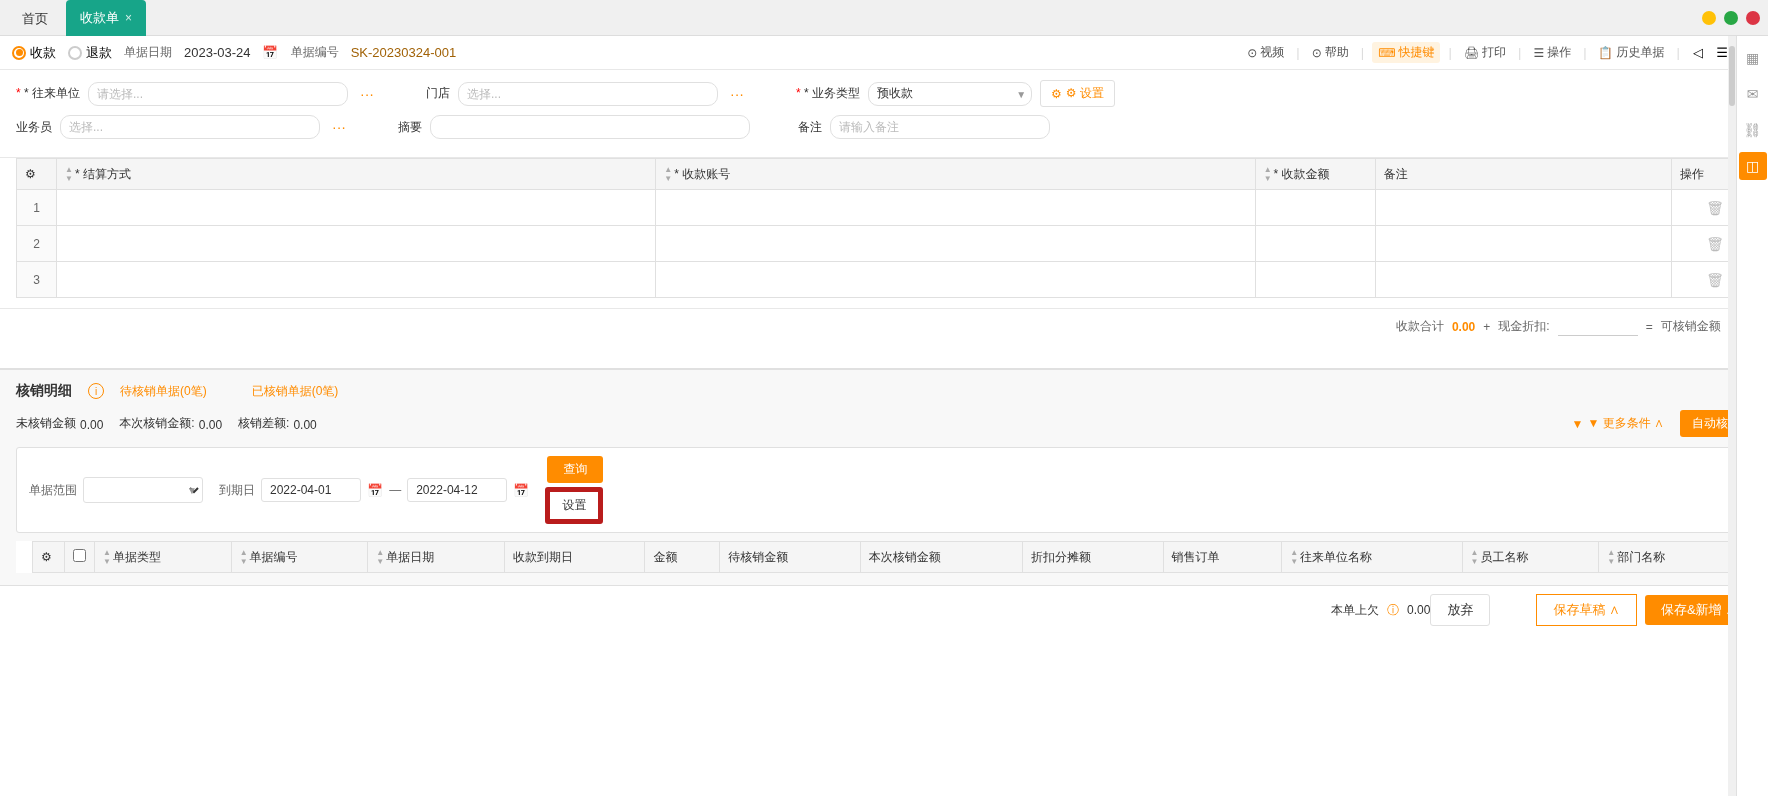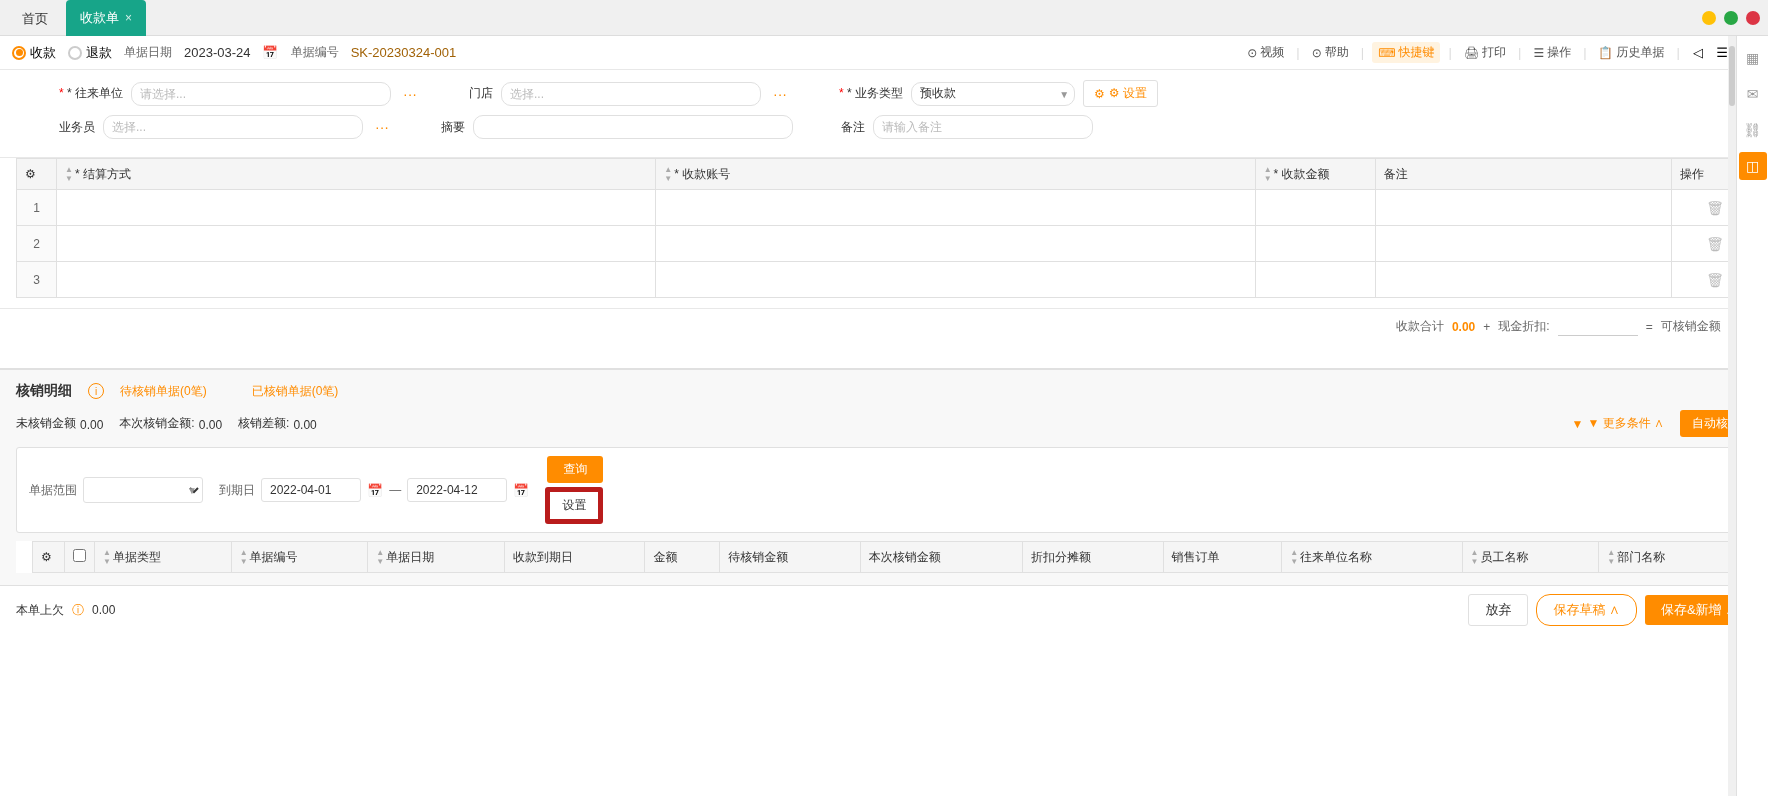--- a/index.html
+++ b/index.html
@@ -49,21 +49,21 @@
     .toolbar-separator { color: #ddd; }
     .layout-icons { display: flex; gap: 4px; align-items: center; }
     .layout-icon { width: 20px; height: 20px; cursor: pointer; display: flex; align-items: center; justify-content: center; }
     .layout-icon.active { background: #ff8c00; color: #fff; border-radius: 2px; }
 
     
     .form-section {
       padding: 10px 16px; background: #fff; border-bottom: 1px solid #e8e8e8;
     }
     .form-row { display: flex; align-items: center; gap: 8px; margin-bottom: 8px; flex-wrap: wrap; }
-    .form-label { color: #333; font-size: 12px; white-space: nowrap; margin-left: 43px; }
+    .form-label { color: #333; font-size: 12px; white-space: nowrap; }
     .form-label.required::before { content: '* '; color: #f00; }
     .form-input {
       border: 1px solid #e0e0e0; border-radius: 10px; padding: 4px 8px;
       font-size: 12px; color: #333; outline: none; background: #fff;
     }
     .form-input.wide { width: 260px; }
     .form-input.medium { width: 164px; }
     .form-input::placeholder { color: #bbb; }
     .more-btn { color: #ff8c00; cursor: pointer; font-size: 14px; padding: 0 4px; }
     .select-wrapper { position: relative; display: inline-block; }
@@ -144,34 +144,34 @@
     .lower-table-section { background: #fff; padding: 0 16px; }
     .lower-table { width: 100%; border-collapse: collapse; font-size: 12px; }
     .lower-table th {
       background: #f5f5f5; border: 1px solid #e0e0e0; padding: 6px 8px;
       text-align: left; color: #333; font-weight: 500; white-space: nowrap;
     }
     .checkbox-th { width: 30px; text-align: center; }
 
     
     .footer {
-      display: flex; align-items: center; justify-content: space-between;
+      display: flex; align-items: center; justify-content: flex-end;
       padding: 8px 16px; background: #fff; border-top: 1px solid #e0e0e0;
       position: sticky; bottom: 14px;
     }
     .footer-left { display: flex; align-items: center; gap: 8px; font-size: 12px; color: #333; }
     .footer-info-icon { color: #ff8c00; cursor: pointer; }
     .footer-right { display: flex; align-items: center; gap: 8px; }
     .discard-btn {
       border: 1px solid #e0e0e0; background: #fff; color: #333; border-radius: 3px;
       padding: 6px 16px; font-size: 13px; cursor: pointer;
     }
     .draft-btn {
-      border: 1px solid #ff8c00; background: #fff; color: #ff8c00; border-radius: 14px;
-      padding: 6px 16px; font-size: 13px; cursor: pointer; display: flex; align-items: center; gap: 4px;
+      border: 1px solid #ff8c00; background: #fff; color: #ff8c00; border-radius: 0;
+      padding: 6px 16px; font-size: 13px; cursor: pointer; display: flex; align-items: center; gap: 4px; margin-left: 38px;
     }
     .save-new-btn {
       background: #ff8c00; color: #fff; border: none; border-radius: 3px;
       padding: 6px 16px; font-size: 13px; cursor: pointer; display: flex; align-items: center; gap: 4px;
     }
 
     
     .right-sidebar {
       position: fixed; right: 0; top: 36px; width: 32px; background: #fff;
       border-left: 1px solid #e0e0e0; height: calc(100vh - 36px);

